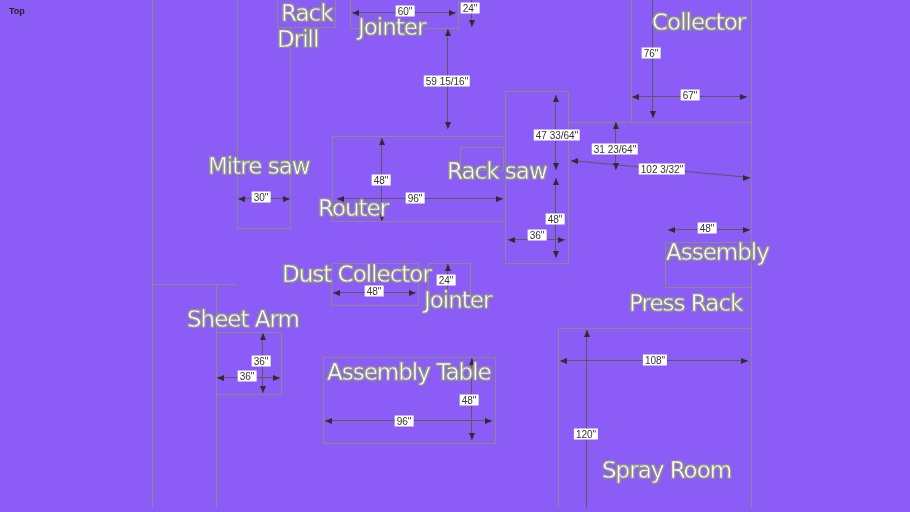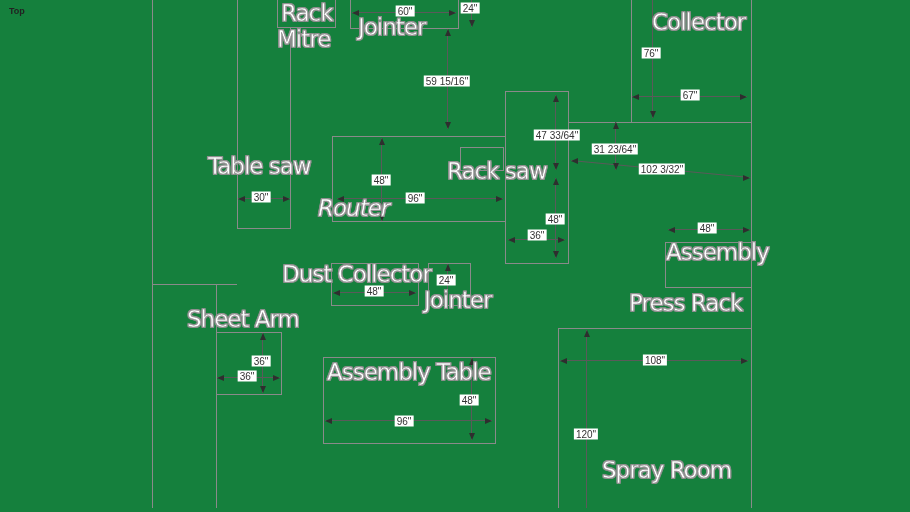--- a/index.html
+++ b/index.html
@@ -21,21 +21,21 @@
   }
   .elabel{
     position:absolute;font-family:"DejaVu Sans","Liberation Sans",sans-serif;
     font-size:23px;line-height:1;letter-spacing:-1px;color:#ffffff;
     white-space:nowrap;z-index:5;
   }
 </style>
 </head>
 <body>
 
-<div id="viewport" style="background: #15803d;">
+<div id="viewport" style="background: #8b5cf6;">
   <div id="top-view-label" style="color: rgb(34, 34, 34);">Top</div>
   <div id="plan">
       <div class="wline" style="left: 152px; top: 0px; width: 1px; height: 508px; background: rgb(138, 138, 138);"></div>
       <div class="wline" style="left: 237px; top: 0px; width: 1px; height: 228px; background: rgb(138, 138, 138);"></div>
       <div class="wline" style="left: 290px; top: 28px; width: 1px; height: 200px; background: rgb(138, 138, 138);"></div>
       <div class="wline" style="left: 237px; top: 228px; width: 54px; height: 1px; background: rgb(138, 138, 138);"></div>
       <div class="wline" style="left: 152px; top: 284px; width: 85px; height: 1px; background: rgb(138, 138, 138);"></div>
       <div class="wline" style="left: 216px; top: 284px; width: 1px; height: 224px; background: rgb(138, 138, 138);"></div>
       <div class="wline" style="left: 277px; top: 0px; width: 1px; height: 27px; background: rgb(138, 138, 138);"></div>
       <div class="wline" style="left: 335px; top: 0px; width: 1px; height: 27px; background: rgb(138, 138, 138);"></div>
@@ -155,26 +155,26 @@
       <div class="arr" style="left: 485px; top: 418px; border-width: 3px 0px 3px 7px; border-left-color: rgb(46, 46, 46);"></div>
       <div class="dlabel" style="left: 404px; top: 421px; color: rgb(51, 51, 51);">96"</div>
       <div class="dline" style="left: 560px; top: 360px; width: 188px; height: 1px; background: rgb(90, 90, 90);"></div>
       <div class="arr" style="left: 560px; top: 358px; border-width: 3px 7px 3px 0px; border-right-color: rgb(46, 46, 46);"></div>
       <div class="arr" style="left: 741px; top: 358px; border-width: 3px 0px 3px 7px; border-left-color: rgb(46, 46, 46);"></div>
       <div class="dlabel" style="left: 655px; top: 360px; color: rgb(51, 51, 51);">108"</div>
       <div class="dline" style="left: 586px; top: 330px; width: 1px; height: 178px; background: rgb(90, 90, 90);"></div>
       <div class="arr" style="left: 584px; top: 330px; border-width: 0px 3px 7px; border-bottom-color: rgb(46, 46, 46);"></div>
       <div class="dlabel" style="left: 586px; top: 434px; color: rgb(51, 51, 51);">120"</div>
       <div class="elabel" style="left: 281px; top: 2px; text-shadow: rgb(143, 143, 143) -1px -1px 0px, rgb(143, 143, 143) 1px -1px 0px, rgb(143, 143, 143) -1px 1px 0px, rgb(143, 143, 143) 1px 1px 0px, rgb(143, 143, 143) -1px 0px 0px, rgb(143, 143, 143) 1px 0px 0px, rgb(143, 143, 143) 0px -1px 0px, rgb(143, 143, 143) 0px 1px 0px; -webkit-text-stroke: 0.5px rgb(143, 143, 143);">Rack</div>
-      <div class="elabel" style="left: 277px; top: 28px; text-shadow: rgb(143, 143, 143) -1px -1px 0px, rgb(143, 143, 143) 1px -1px 0px, rgb(143, 143, 143) -1px 1px 0px, rgb(143, 143, 143) 1px 1px 0px, rgb(143, 143, 143) -1px 0px 0px, rgb(143, 143, 143) 1px 0px 0px, rgb(143, 143, 143) 0px -1px 0px, rgb(143, 143, 143) 0px 1px 0px; -webkit-text-stroke: 0.5px rgb(143, 143, 143);">Mitre</div>
+      <div class="elabel" style="left: 277px; top: 28px; text-shadow: rgb(143, 143, 143) -1px -1px 0px, rgb(143, 143, 143) 1px -1px 0px, rgb(143, 143, 143) -1px 1px 0px, rgb(143, 143, 143) 1px 1px 0px, rgb(143, 143, 143) -1px 0px 0px, rgb(143, 143, 143) 1px 0px 0px, rgb(143, 143, 143) 0px -1px 0px, rgb(143, 143, 143) 0px 1px 0px; -webkit-text-stroke: 0.5px rgb(143, 143, 143);">Drill</div>
       <div class="elabel" style="left: 358px; top: 16px; text-shadow: rgb(143, 143, 143) -1px -1px 0px, rgb(143, 143, 143) 1px -1px 0px, rgb(143, 143, 143) -1px 1px 0px, rgb(143, 143, 143) 1px 1px 0px, rgb(143, 143, 143) -1px 0px 0px, rgb(143, 143, 143) 1px 0px 0px, rgb(143, 143, 143) 0px -1px 0px, rgb(143, 143, 143) 0px 1px 0px; -webkit-text-stroke: 0.5px rgb(143, 143, 143);">Jointer</div>
       <div class="elabel" style="left: 652px; top: 11px; text-shadow: rgb(143, 143, 143) -1px -1px 0px, rgb(143, 143, 143) 1px -1px 0px, rgb(143, 143, 143) -1px 1px 0px, rgb(143, 143, 143) 1px 1px 0px, rgb(143, 143, 143) -1px 0px 0px, rgb(143, 143, 143) 1px 0px 0px, rgb(143, 143, 143) 0px -1px 0px, rgb(143, 143, 143) 0px 1px 0px; -webkit-text-stroke: 0.5px rgb(143, 143, 143);">Collector</div>
-      <div class="elabel" style="left: 208px; top: 155px; text-shadow: rgb(143, 143, 143) -1px -1px 0px, rgb(143, 143, 143) 1px -1px 0px, rgb(143, 143, 143) -1px 1px 0px, rgb(143, 143, 143) 1px 1px 0px, rgb(143, 143, 143) -1px 0px 0px, rgb(143, 143, 143) 1px 0px 0px, rgb(143, 143, 143) 0px -1px 0px, rgb(143, 143, 143) 0px 1px 0px; -webkit-text-stroke: 0.5px rgb(143, 143, 143);">Table saw</div>
+      <div class="elabel" style="left: 208px; top: 155px; text-shadow: rgb(143, 143, 143) -1px -1px 0px, rgb(143, 143, 143) 1px -1px 0px, rgb(143, 143, 143) -1px 1px 0px, rgb(143, 143, 143) 1px 1px 0px, rgb(143, 143, 143) -1px 0px 0px, rgb(143, 143, 143) 1px 0px 0px, rgb(143, 143, 143) 0px -1px 0px, rgb(143, 143, 143) 0px 1px 0px; -webkit-text-stroke: 0.5px rgb(143, 143, 143);">Mitre saw</div>
       <div class="elabel" style="left: 447px; top: 160px; text-shadow: rgb(143, 143, 143) -1px -1px 0px, rgb(143, 143, 143) 1px -1px 0px, rgb(143, 143, 143) -1px 1px 0px, rgb(143, 143, 143) 1px 1px 0px, rgb(143, 143, 143) -1px 0px 0px, rgb(143, 143, 143) 1px 0px 0px, rgb(143, 143, 143) 0px -1px 0px, rgb(143, 143, 143) 0px 1px 0px; -webkit-text-stroke: 0.5px rgb(143, 143, 143);">Rack saw</div>
-      <div class="elabel" style="left: 318px; top: 197px; text-shadow: rgb(143, 143, 143) -1px -1px 0px, rgb(143, 143, 143) 1px -1px 0px, rgb(143, 143, 143) -1px 1px 0px, rgb(143, 143, 143) 1px 1px 0px, rgb(143, 143, 143) -1px 0px 0px, rgb(143, 143, 143) 1px 0px 0px, rgb(143, 143, 143) 0px -1px 0px, rgb(143, 143, 143) 0px 1px 0px; font-style: italic; -webkit-text-stroke: 0.5px rgb(143, 143, 143);">Router</div>
+      <div class="elabel" style="left: 318px; top: 197px; text-shadow: rgb(143, 143, 143) -1px -1px 0px, rgb(143, 143, 143) 1px -1px 0px, rgb(143, 143, 143) -1px 1px 0px, rgb(143, 143, 143) 1px 1px 0px, rgb(143, 143, 143) -1px 0px 0px, rgb(143, 143, 143) 1px 0px 0px, rgb(143, 143, 143) 0px -1px 0px, rgb(143, 143, 143) 0px 1px 0px; -webkit-text-stroke: 0.5px rgb(143, 143, 143);">Router</div>
       <div class="elabel" style="left: 666px; top: 241px; text-shadow: rgb(143, 143, 143) -1px -1px 0px, rgb(143, 143, 143) 1px -1px 0px, rgb(143, 143, 143) -1px 1px 0px, rgb(143, 143, 143) 1px 1px 0px, rgb(143, 143, 143) -1px 0px 0px, rgb(143, 143, 143) 1px 0px 0px, rgb(143, 143, 143) 0px -1px 0px, rgb(143, 143, 143) 0px 1px 0px; -webkit-text-stroke: 0.5px rgb(143, 143, 143);">Assembly</div>
       <div class="elabel" style="left: 282px; top: 263px; text-shadow: rgb(143, 143, 143) -1px -1px 0px, rgb(143, 143, 143) 1px -1px 0px, rgb(143, 143, 143) -1px 1px 0px, rgb(143, 143, 143) 1px 1px 0px, rgb(143, 143, 143) -1px 0px 0px, rgb(143, 143, 143) 1px 0px 0px, rgb(143, 143, 143) 0px -1px 0px, rgb(143, 143, 143) 0px 1px 0px; -webkit-text-stroke: 0.5px rgb(143, 143, 143);">Dust Collector</div>
       <div class="elabel" style="left: 424px; top: 289px; text-shadow: rgb(143, 143, 143) -1px -1px 0px, rgb(143, 143, 143) 1px -1px 0px, rgb(143, 143, 143) -1px 1px 0px, rgb(143, 143, 143) 1px 1px 0px, rgb(143, 143, 143) -1px 0px 0px, rgb(143, 143, 143) 1px 0px 0px, rgb(143, 143, 143) 0px -1px 0px, rgb(143, 143, 143) 0px 1px 0px; -webkit-text-stroke: 0.5px rgb(143, 143, 143);">Jointer</div>
       <div class="elabel" style="left: 629px; top: 292px; text-shadow: rgb(143, 143, 143) -1px -1px 0px, rgb(143, 143, 143) 1px -1px 0px, rgb(143, 143, 143) -1px 1px 0px, rgb(143, 143, 143) 1px 1px 0px, rgb(143, 143, 143) -1px 0px 0px, rgb(143, 143, 143) 1px 0px 0px, rgb(143, 143, 143) 0px -1px 0px, rgb(143, 143, 143) 0px 1px 0px; -webkit-text-stroke: 0.5px rgb(143, 143, 143);">Press Rack</div>
       <div class="elabel" style="left: 187px; top: 308px; text-shadow: rgb(143, 143, 143) -1px -1px 0px, rgb(143, 143, 143) 1px -1px 0px, rgb(143, 143, 143) -1px 1px 0px, rgb(143, 143, 143) 1px 1px 0px, rgb(143, 143, 143) -1px 0px 0px, rgb(143, 143, 143) 1px 0px 0px, rgb(143, 143, 143) 0px -1px 0px, rgb(143, 143, 143) 0px 1px 0px; -webkit-text-stroke: 0.5px rgb(143, 143, 143);">Sheet Arm</div>
       <div class="elabel" style="left: 327px; top: 361px; text-shadow: rgb(143, 143, 143) -1px -1px 0px, rgb(143, 143, 143) 1px -1px 0px, rgb(143, 143, 143) -1px 1px 0px, rgb(143, 143, 143) 1px 1px 0px, rgb(143, 143, 143) -1px 0px 0px, rgb(143, 143, 143) 1px 0px 0px, rgb(143, 143, 143) 0px -1px 0px, rgb(143, 143, 143) 0px 1px 0px; -webkit-text-stroke: 0.5px rgb(143, 143, 143);">Assembly Table</div>
       <div class="elabel" style="left: 602px; top: 459px; text-shadow: rgb(143, 143, 143) -1px -1px 0px, rgb(143, 143, 143) 1px -1px 0px, rgb(143, 143, 143) -1px 1px 0px, rgb(143, 143, 143) 1px 1px 0px, rgb(143, 143, 143) -1px 0px 0px, rgb(143, 143, 143) 1px 0px 0px, rgb(143, 143, 143) 0px -1px 0px, rgb(143, 143, 143) 0px 1px 0px; -webkit-text-stroke: 0.5px rgb(143, 143, 143);">Spray Room</div>
     </div>
 </div>
 

